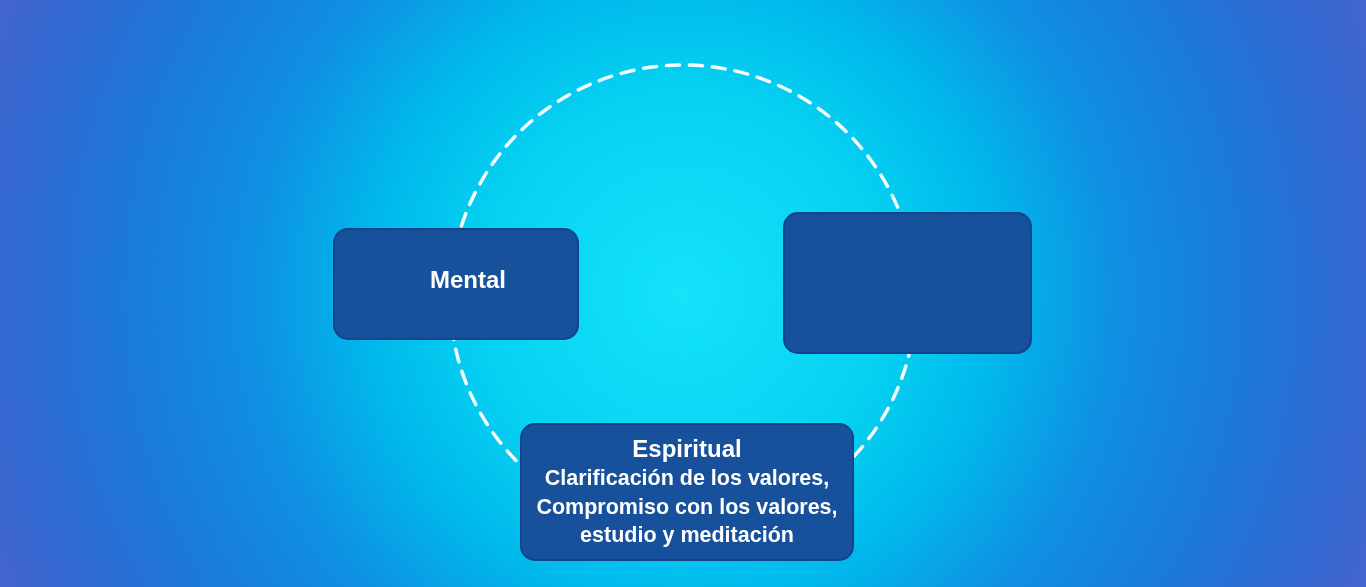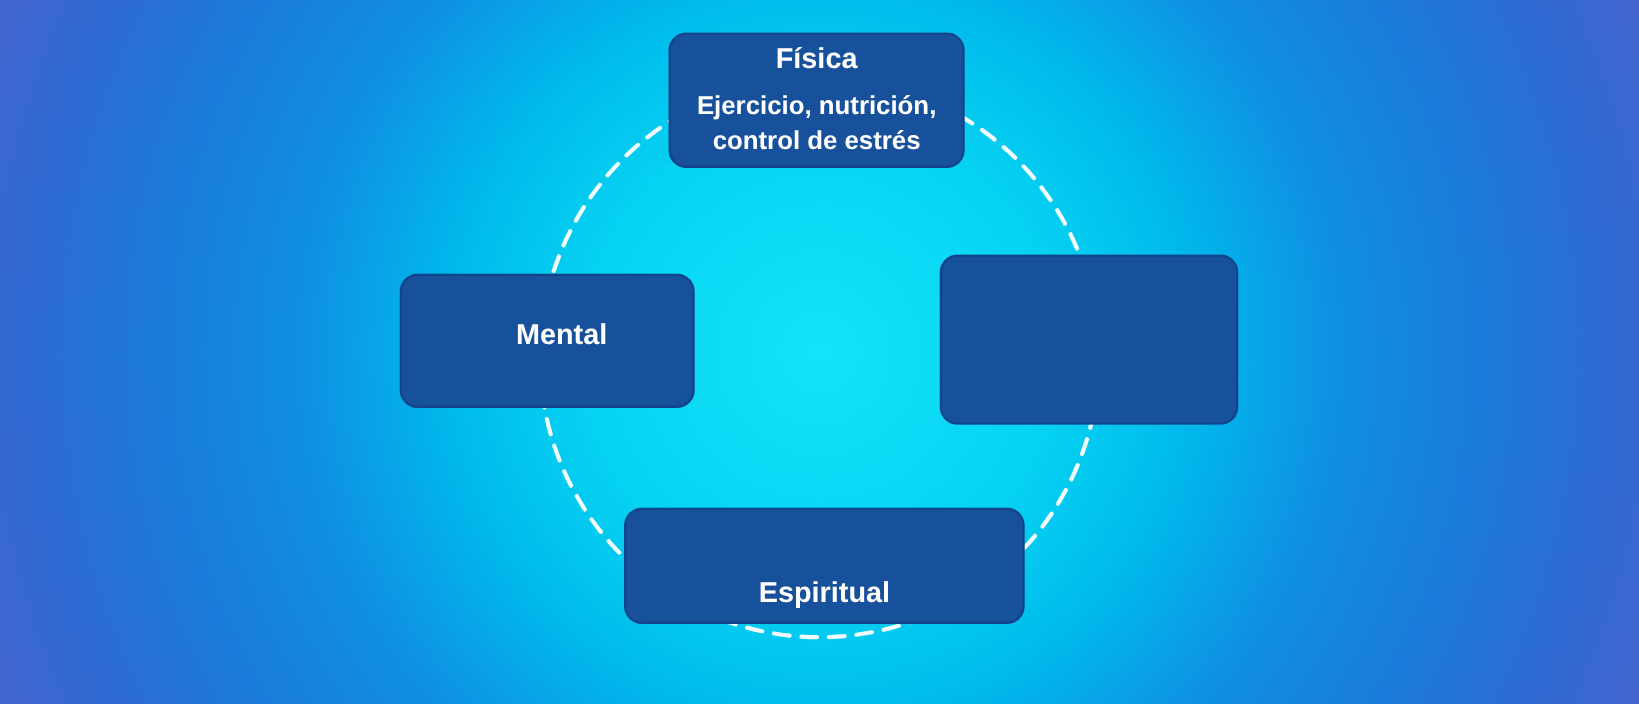--- a/index.html
+++ b/index.html
@@ -65,41 +65,39 @@
     font-weight: bold;
     line-height: 1.34;
     white-space: pre-line;
   }
   .gapped .node-title {
     margin-bottom: 9px;
   }
   .node-fisica    { left: 557px; top:  27px; width: 247px; height: 113px; }
   .node-mental    { left: 333px; top: 228px; width: 246px; height: 112px; padding-left: 36px; }
   .node-emocional { left: 783px; top: 212px; width: 249px; height: 142px; }
-  .node-espiritual{ left: 520px; top: 423px; width: 334px; height: 97px; justify-content: flex-end; }
+  .node-espiritual{ left: 520px; top: 423px; width: 334px; height: 138px; }
 </style>
 </head>
 <body>
 
 <div class="stage">
 
   <svg class="circle-svg" viewBox="0 0 1366 587" xmlns="http://www.w3.org/2000/svg" aria-hidden="true">
     <circle cx="683" cy="298" r="233"></circle>
   </svg>
 
-  <div class="node node-fisica gapped">
-    <div class="node-title">Física</div>
-    <div class="node-body">Ejercicio, nutrición,
-control de estrés</div>
-  </div>
 
   <div class="node node-mental gapped">
     <div class="node-title">Mental</div>
   </div>
 
   <div class="node node-emocional">
   </div>
 
   <div class="node node-espiritual">
     <div class="node-title">Espiritual</div>
+    <div class="node-body">Clarificación de los valores,
+Compromiso con los valores,
+estudio y meditación</div>
   </div>
 
 </div>
 
 </body></html>

